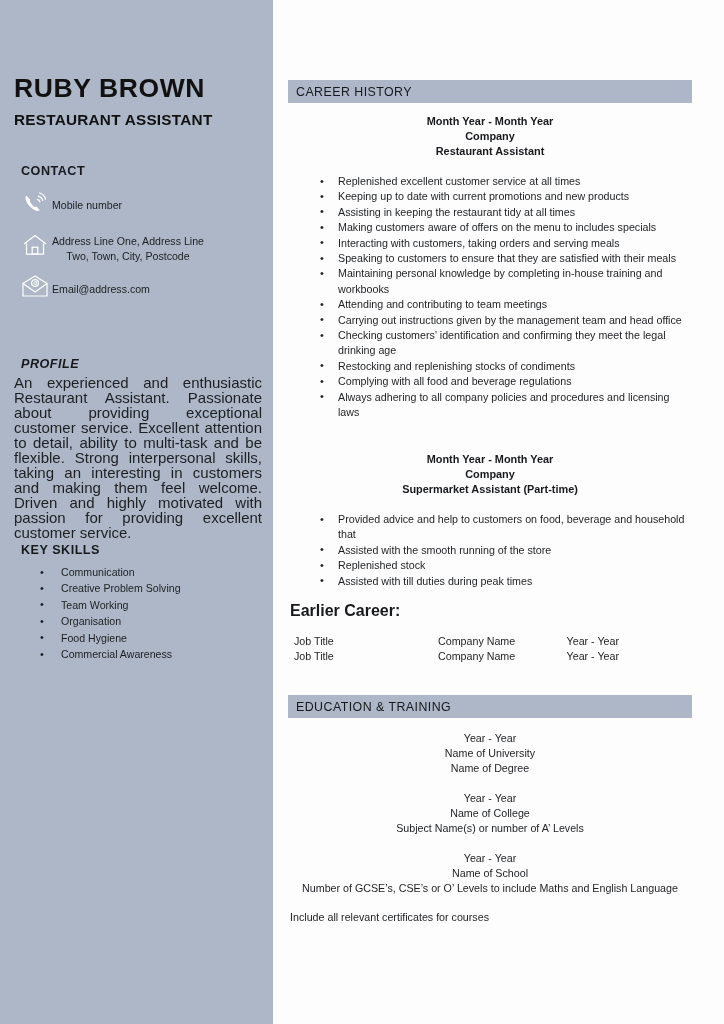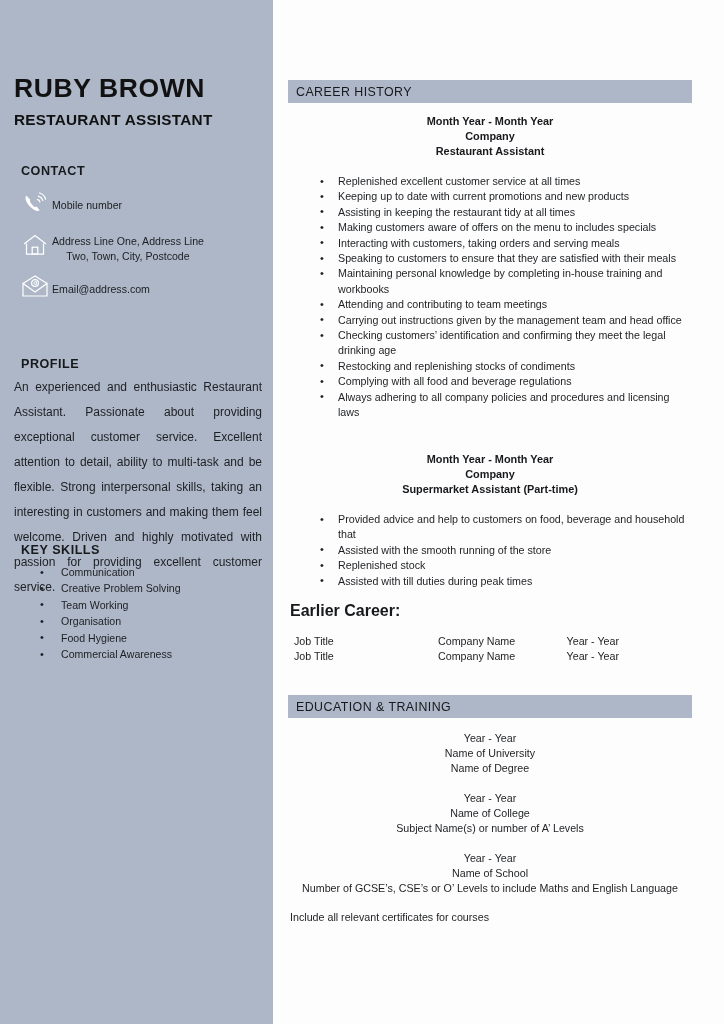--- a/index.html
+++ b/index.html
@@ -62,21 +62,21 @@
   .side-heading {
     position: absolute;
     left: 9px;
     font-size: 12.6px;
     font-weight: bold;
     letter-spacing: 0.5px;
     color: #17191c;
     margin: 12px;
   }
   #heading-contact { top: 152px; }
-  #heading-profile { top: 345px; }
+  #heading-profile { top: 345px; font-style: italic; }
   #heading-skills  { top: 531px; }
 
   
   #contact-list {
     position: absolute;
     left: 18px;
     top: 190px;
     width: 250px;
   }
   .contact-row {
@@ -101,22 +101,22 @@
     max-width: 170px;
   }
   .contact-row.single .contact-text { padding-top: 8px; }
 
   
   #profile-text {
     position: absolute;
     left: 14px;
     top: 375px;
     width: 248px;
-    font-size: 12px;
-    line-height: 25px;
+    font-size: 15px;
+    line-height: 15px;
     text-align: justify;
     color: #1d1f22;
     margin: 0;
   }
 
   
   #skills-list {
     position: absolute;
     left: 14px;
     top: 564px;

